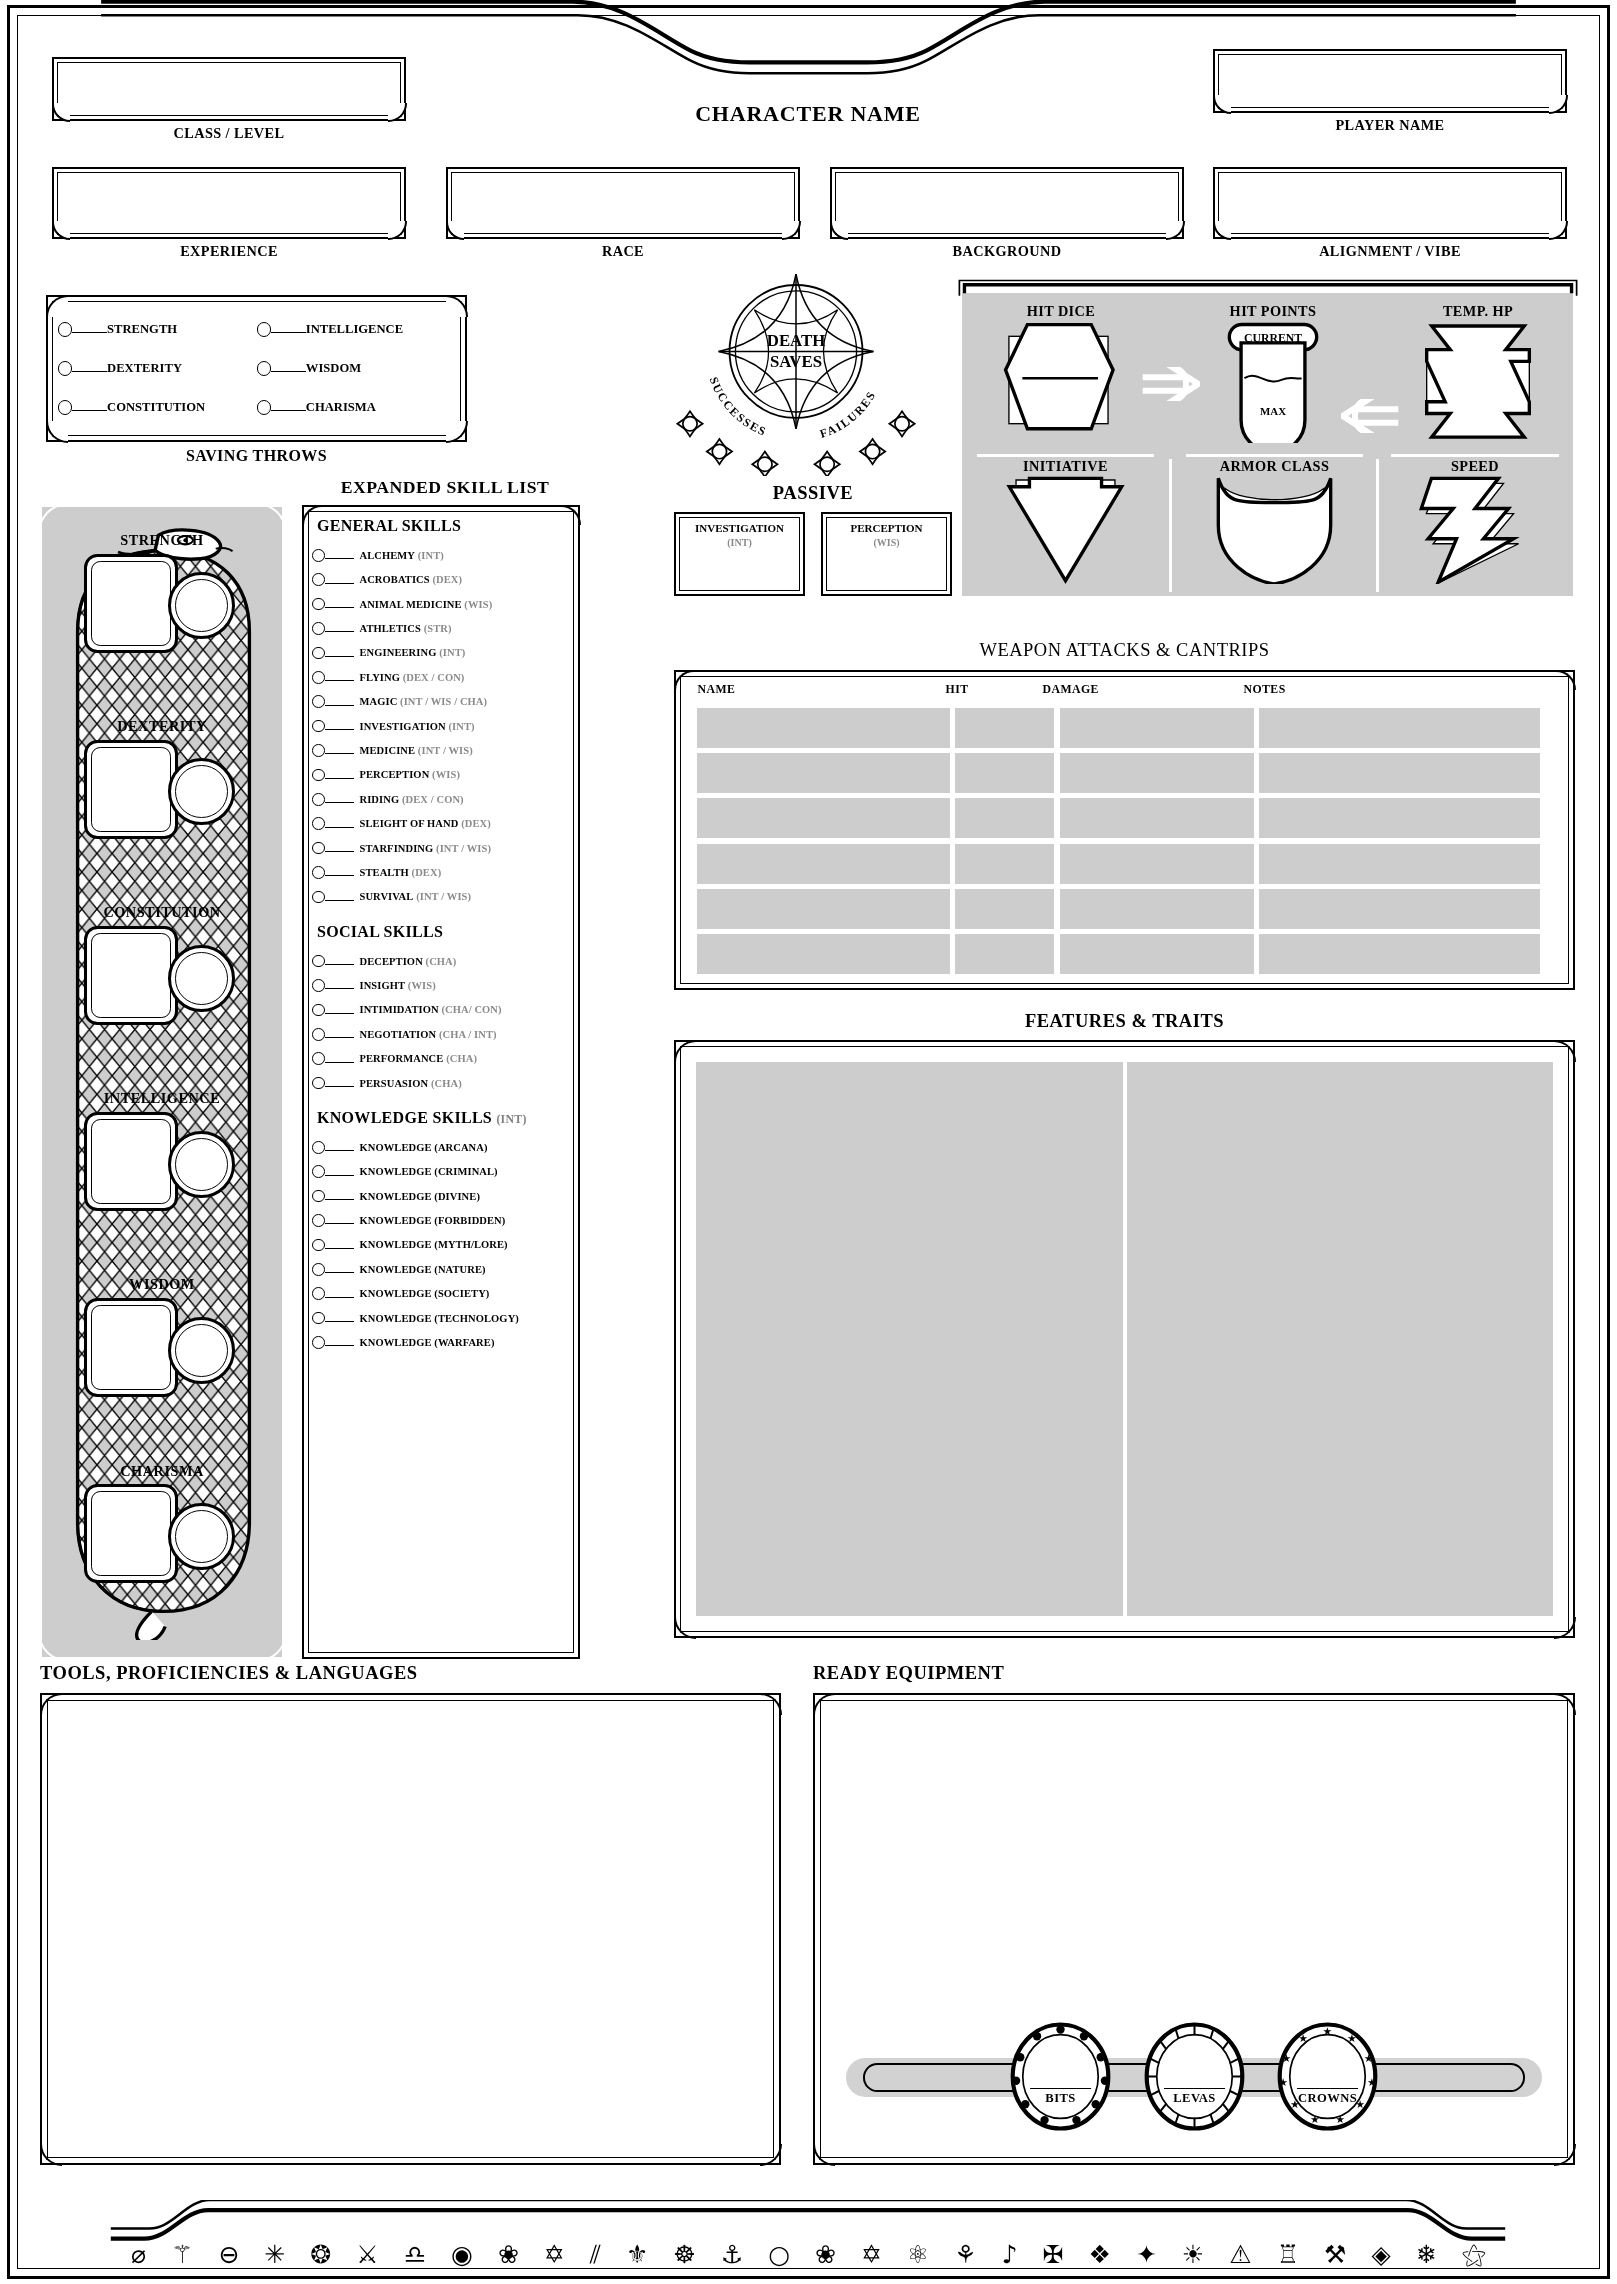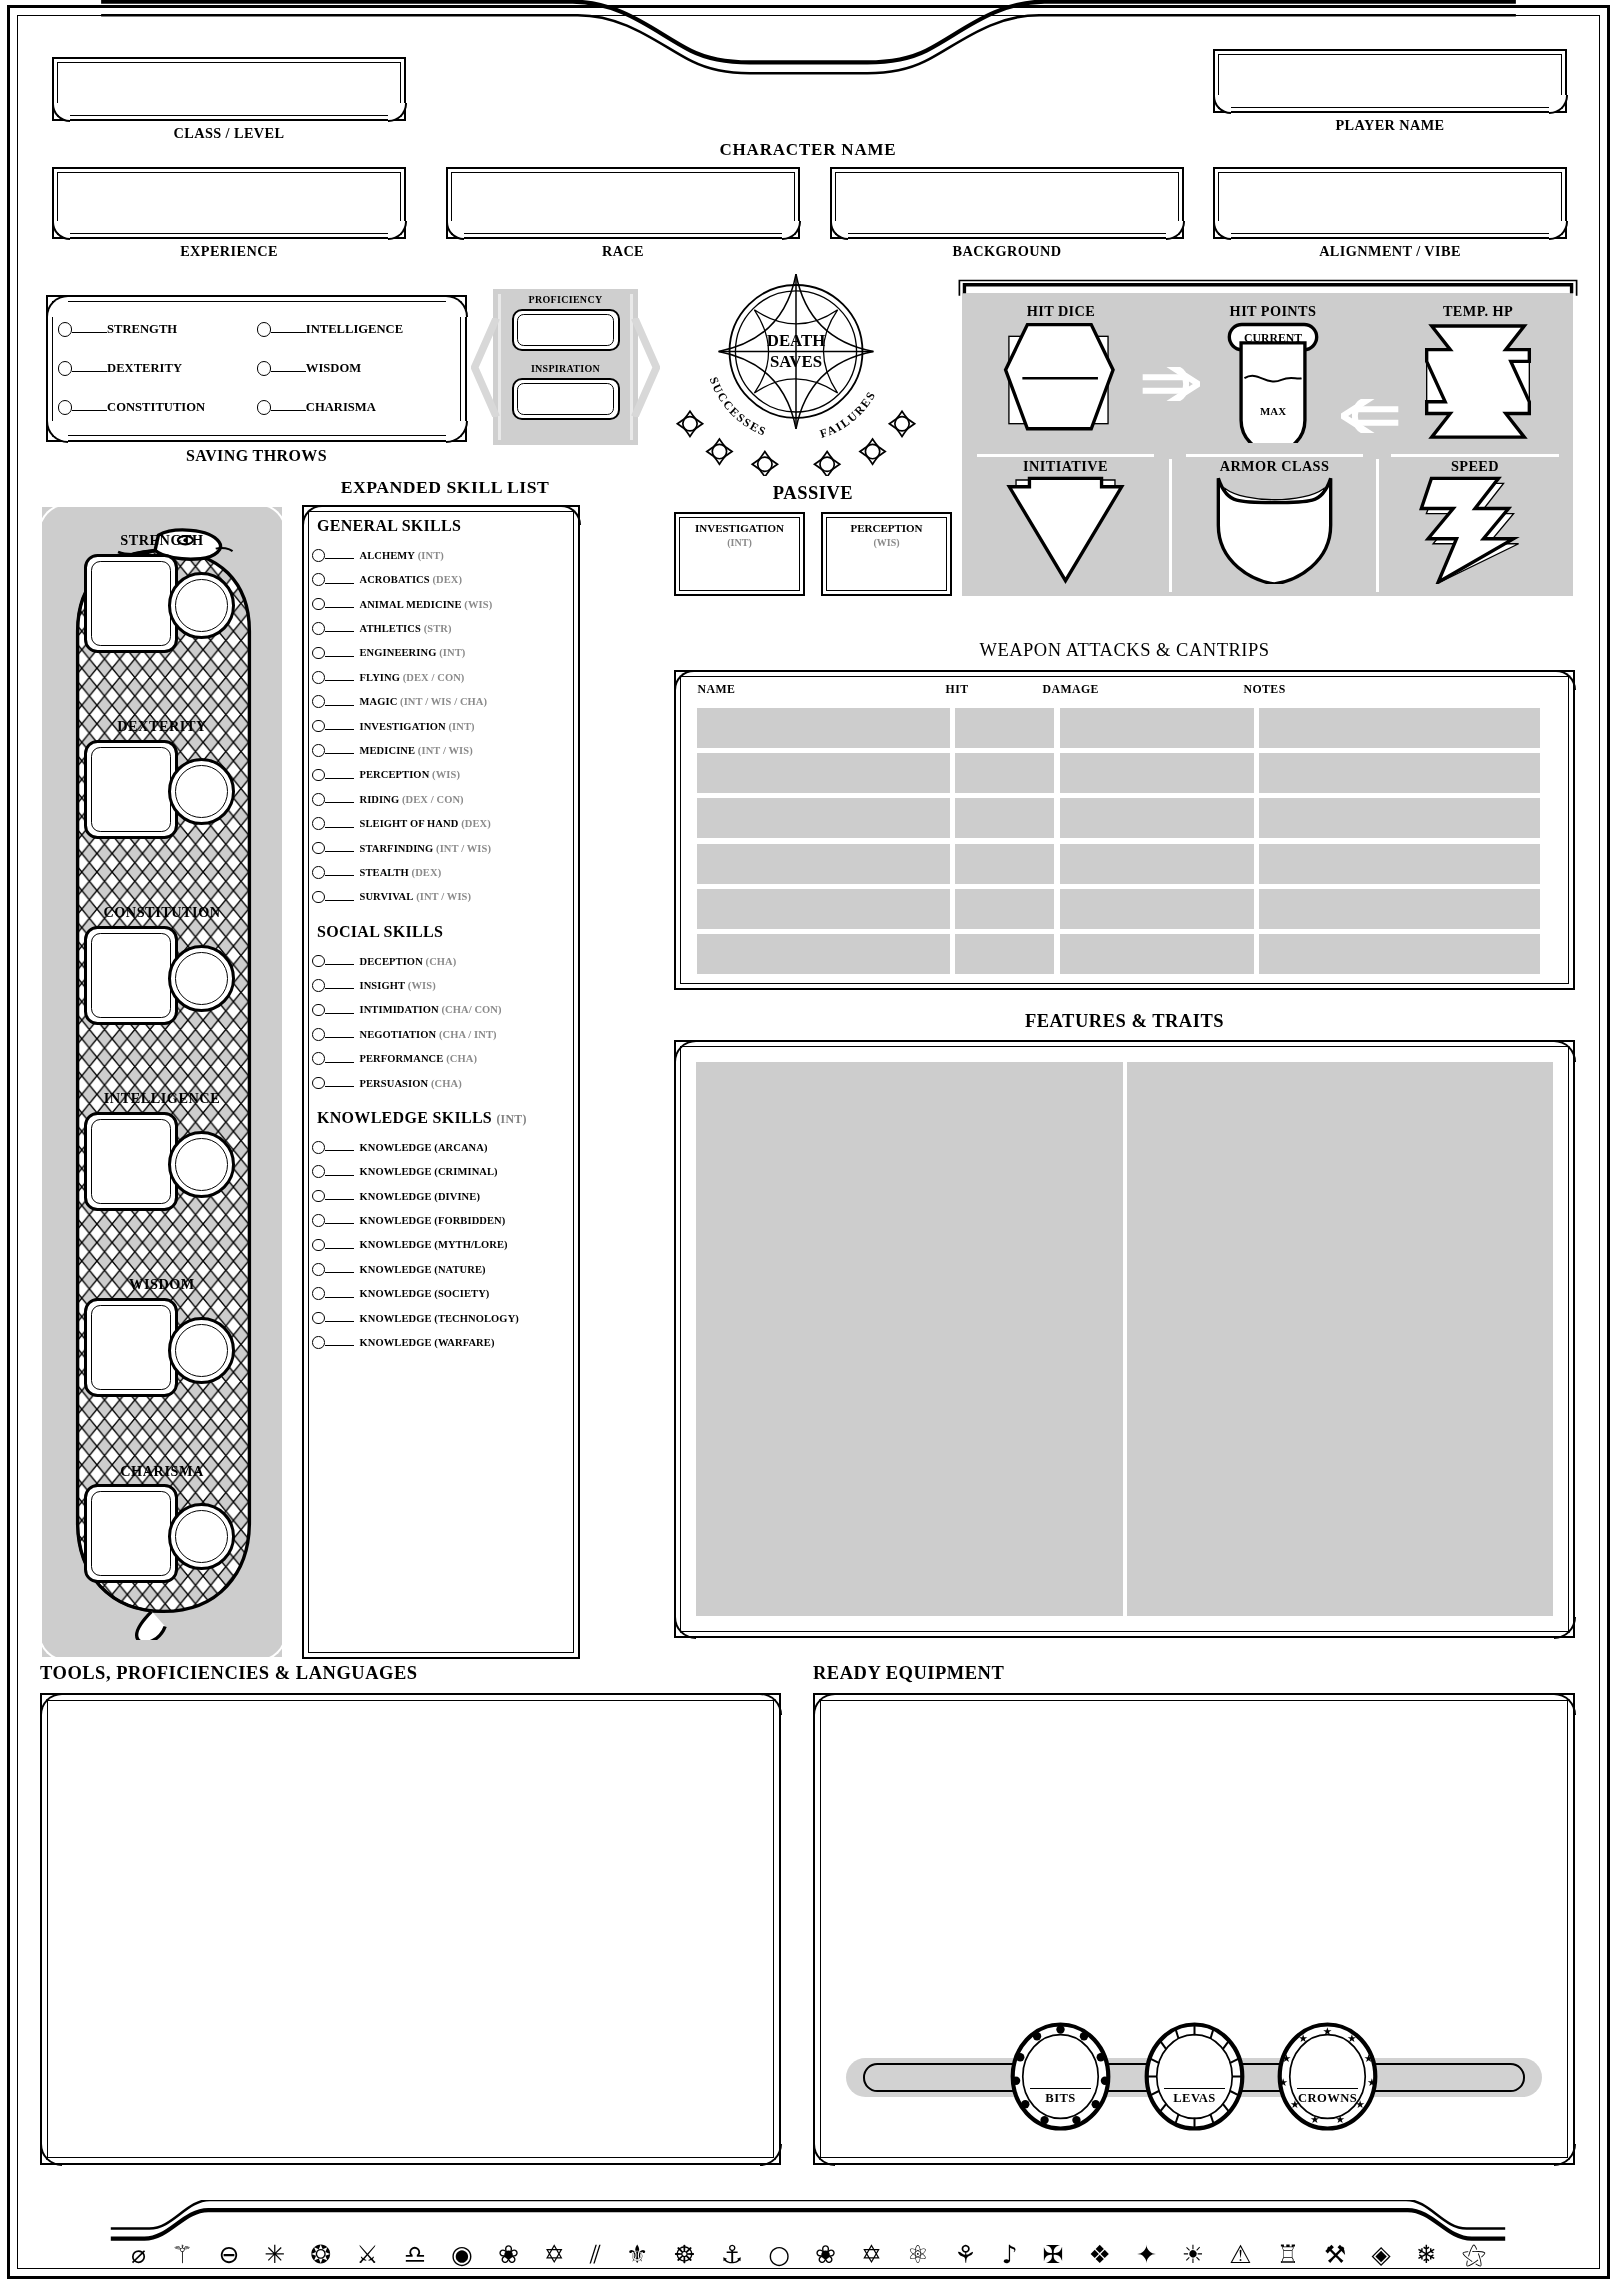--- a/index.html
+++ b/index.html
@@ -31,21 +31,21 @@
     border:2.5px solid #000; border-radius:50%; background:#fff; }
   .fieldbox .bx .cnr.bl { left:-2.5px; bottom:-2.5px; border-top:none; border-right:none;
     border-radius:0 0 0 100%; }
   .fieldbox .bx .cnr.br { right:-2.5px; bottom:-2.5px; border-top:none; border-left:none;
     border-radius:0 0 100% 0; }
   .fieldbox .cap { position:absolute; left:0; right:0; top:100%; margin-top:4.2px;
     text-align:center; font-weight:700; letter-spacing:0.4px;
     font-size:14.3px; font-family:"Liberation Serif", serif; }
 
   .bigtitle { position:absolute; text-align:center; font-weight:700;
-    font-size:17px; letter-spacing:0.8px; font-family:"Liberation Serif", serif;margin-top:39px; }
+    font-size:22px; letter-spacing:0.8px; font-family:"Liberation Serif", serif; }
 
   
   .sv-box { position:absolute; left:46px; top:295px; width:421px; height:147px; }
   .sv-frame { position:absolute; inset:0; border:2.5px solid #000; background:#fff; }
   .sv-frame:before { content:""; position:absolute; inset:4.2px; border:1.3px solid #000; }
   .sv-frame .ck { position:absolute; width:22px; height:22px; border:2.5px solid #000; background:#fff;}
   .sv-frame .ck.tl { left:-2.5px; top:-2.5px; border-right:none; border-bottom:none; border-radius:100% 0 0 0;}
   .sv-frame .ck.bl { left:-2.5px; bottom:-2.5px; border-right:none; border-top:none; border-radius:0 0 0 100%;}
   .sv-frame .ck.tr { right:-2.5px; top:-2.5px; border-left:none; border-bottom:none; border-radius:0 100% 0 0;}
   .sv-frame .ck.br { right:-2.5px; bottom:-2.5px; border-left:none; border-top:none; border-radius:0 0 100% 0;}
@@ -271,33 +271,20 @@
       </div>
       <div class="sv-item">
         <span class="circ"></span>
         <span class="rule"></span>
         <span>CHARISMA</span>
       </div>
     </div>
     <div class="sv-cap">SAVING THROWS</div>
   </div>
 
-  <div class="prof-wrap">
-    <div class="prof-bg"></div>
-    <svg style="position:absolute;left:-22px;top:29px;" width="29" height="99" viewBox="0 0 34 118">
-      <path d="M30,0 L4,59 L30,118" fill="none" stroke="#d8d8d8" stroke-width="9"></path>
-    </svg>
-    <svg style="position:absolute;right:-22px;top:29px;" width="29" height="99" viewBox="0 0 34 118">
-      <path d="M4,0 L30,59 L4,118" fill="none" stroke="#d8d8d8" stroke-width="9"></path>
-    </svg>
-    <div class="prof-lab" style="top:5px;">PROFICIENCY</div>
-    <div class="prof-pill" style="top:20px;"></div>
-    <div class="prof-lab" style="top:74px;">INSPIRATION</div>
-    <div class="prof-pill" style="top:89px;"></div>
-  </div>
 
   <div class="compass">
     <svg width="244" height="202" viewBox="0 0 290 240">
       <g transform="translate(145,92)">
         <circle r="79" fill="none" stroke="#000" stroke-width="2.2"></circle>
         <circle r="72" fill="none" stroke="#000" stroke-width="1.6"></circle>
 
         <g fill="none" stroke="#000" stroke-width="1.8">
           <path d="M0,-92 C10,-40 40,-10 92,0 C40,10 10,40 0,92 C-10,40 -40,10 -92,0 C-40,-10 -10,-40 0,-92 Z"></path>
           <path d="M0,-92 C0,-40 0,-20 0,0 C0,20 0,40 0,92"></path>

